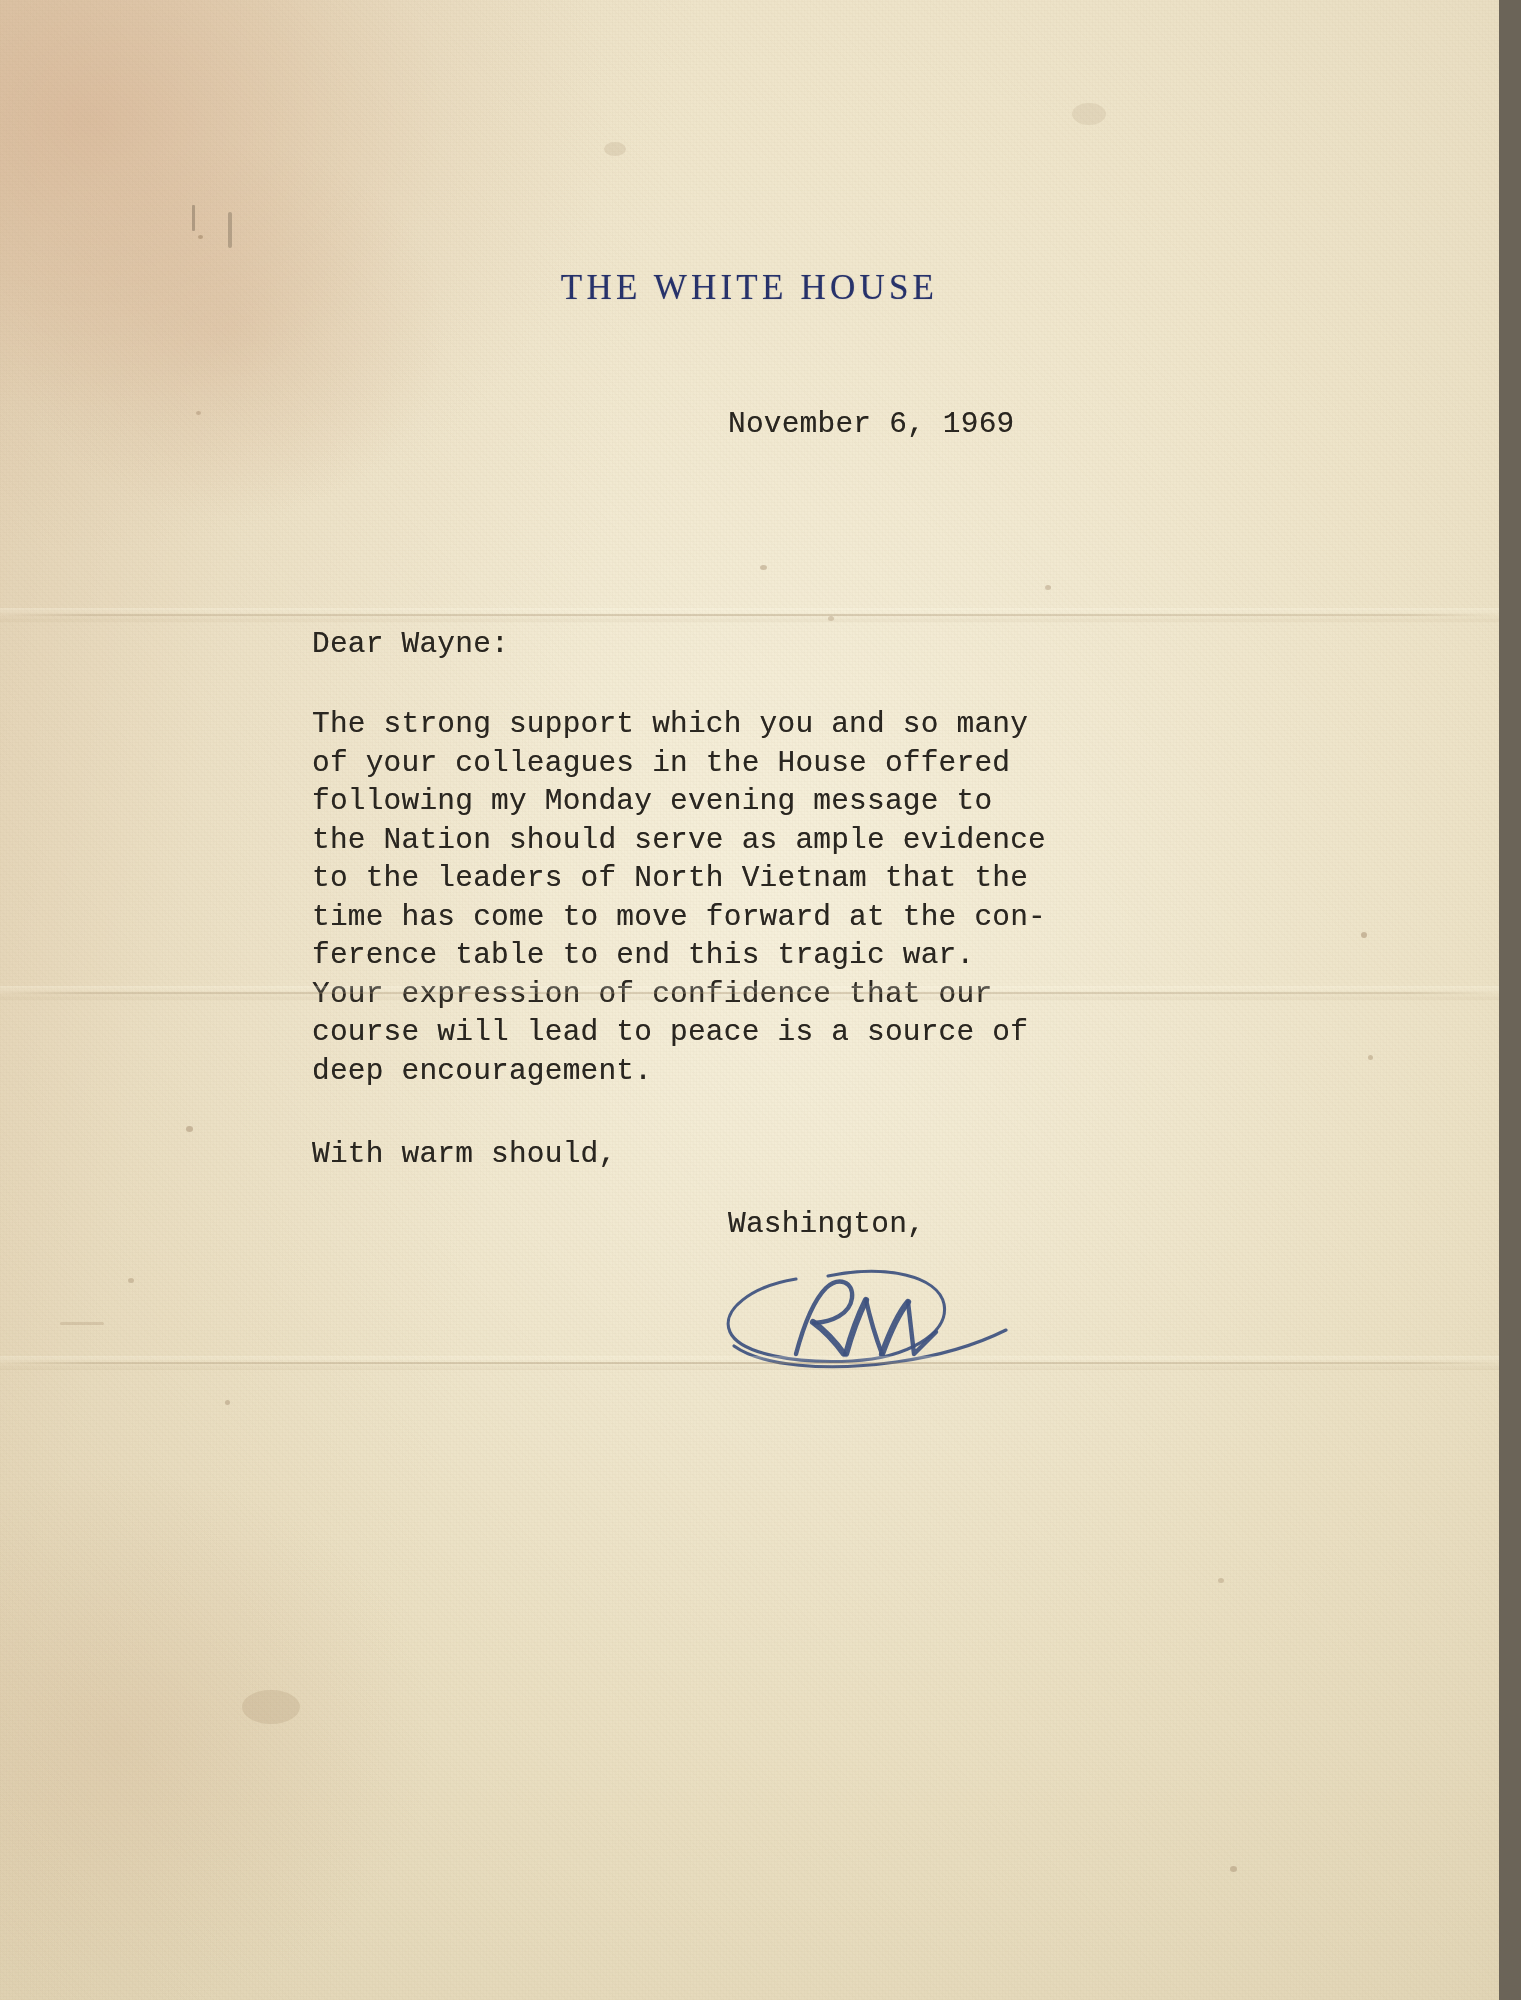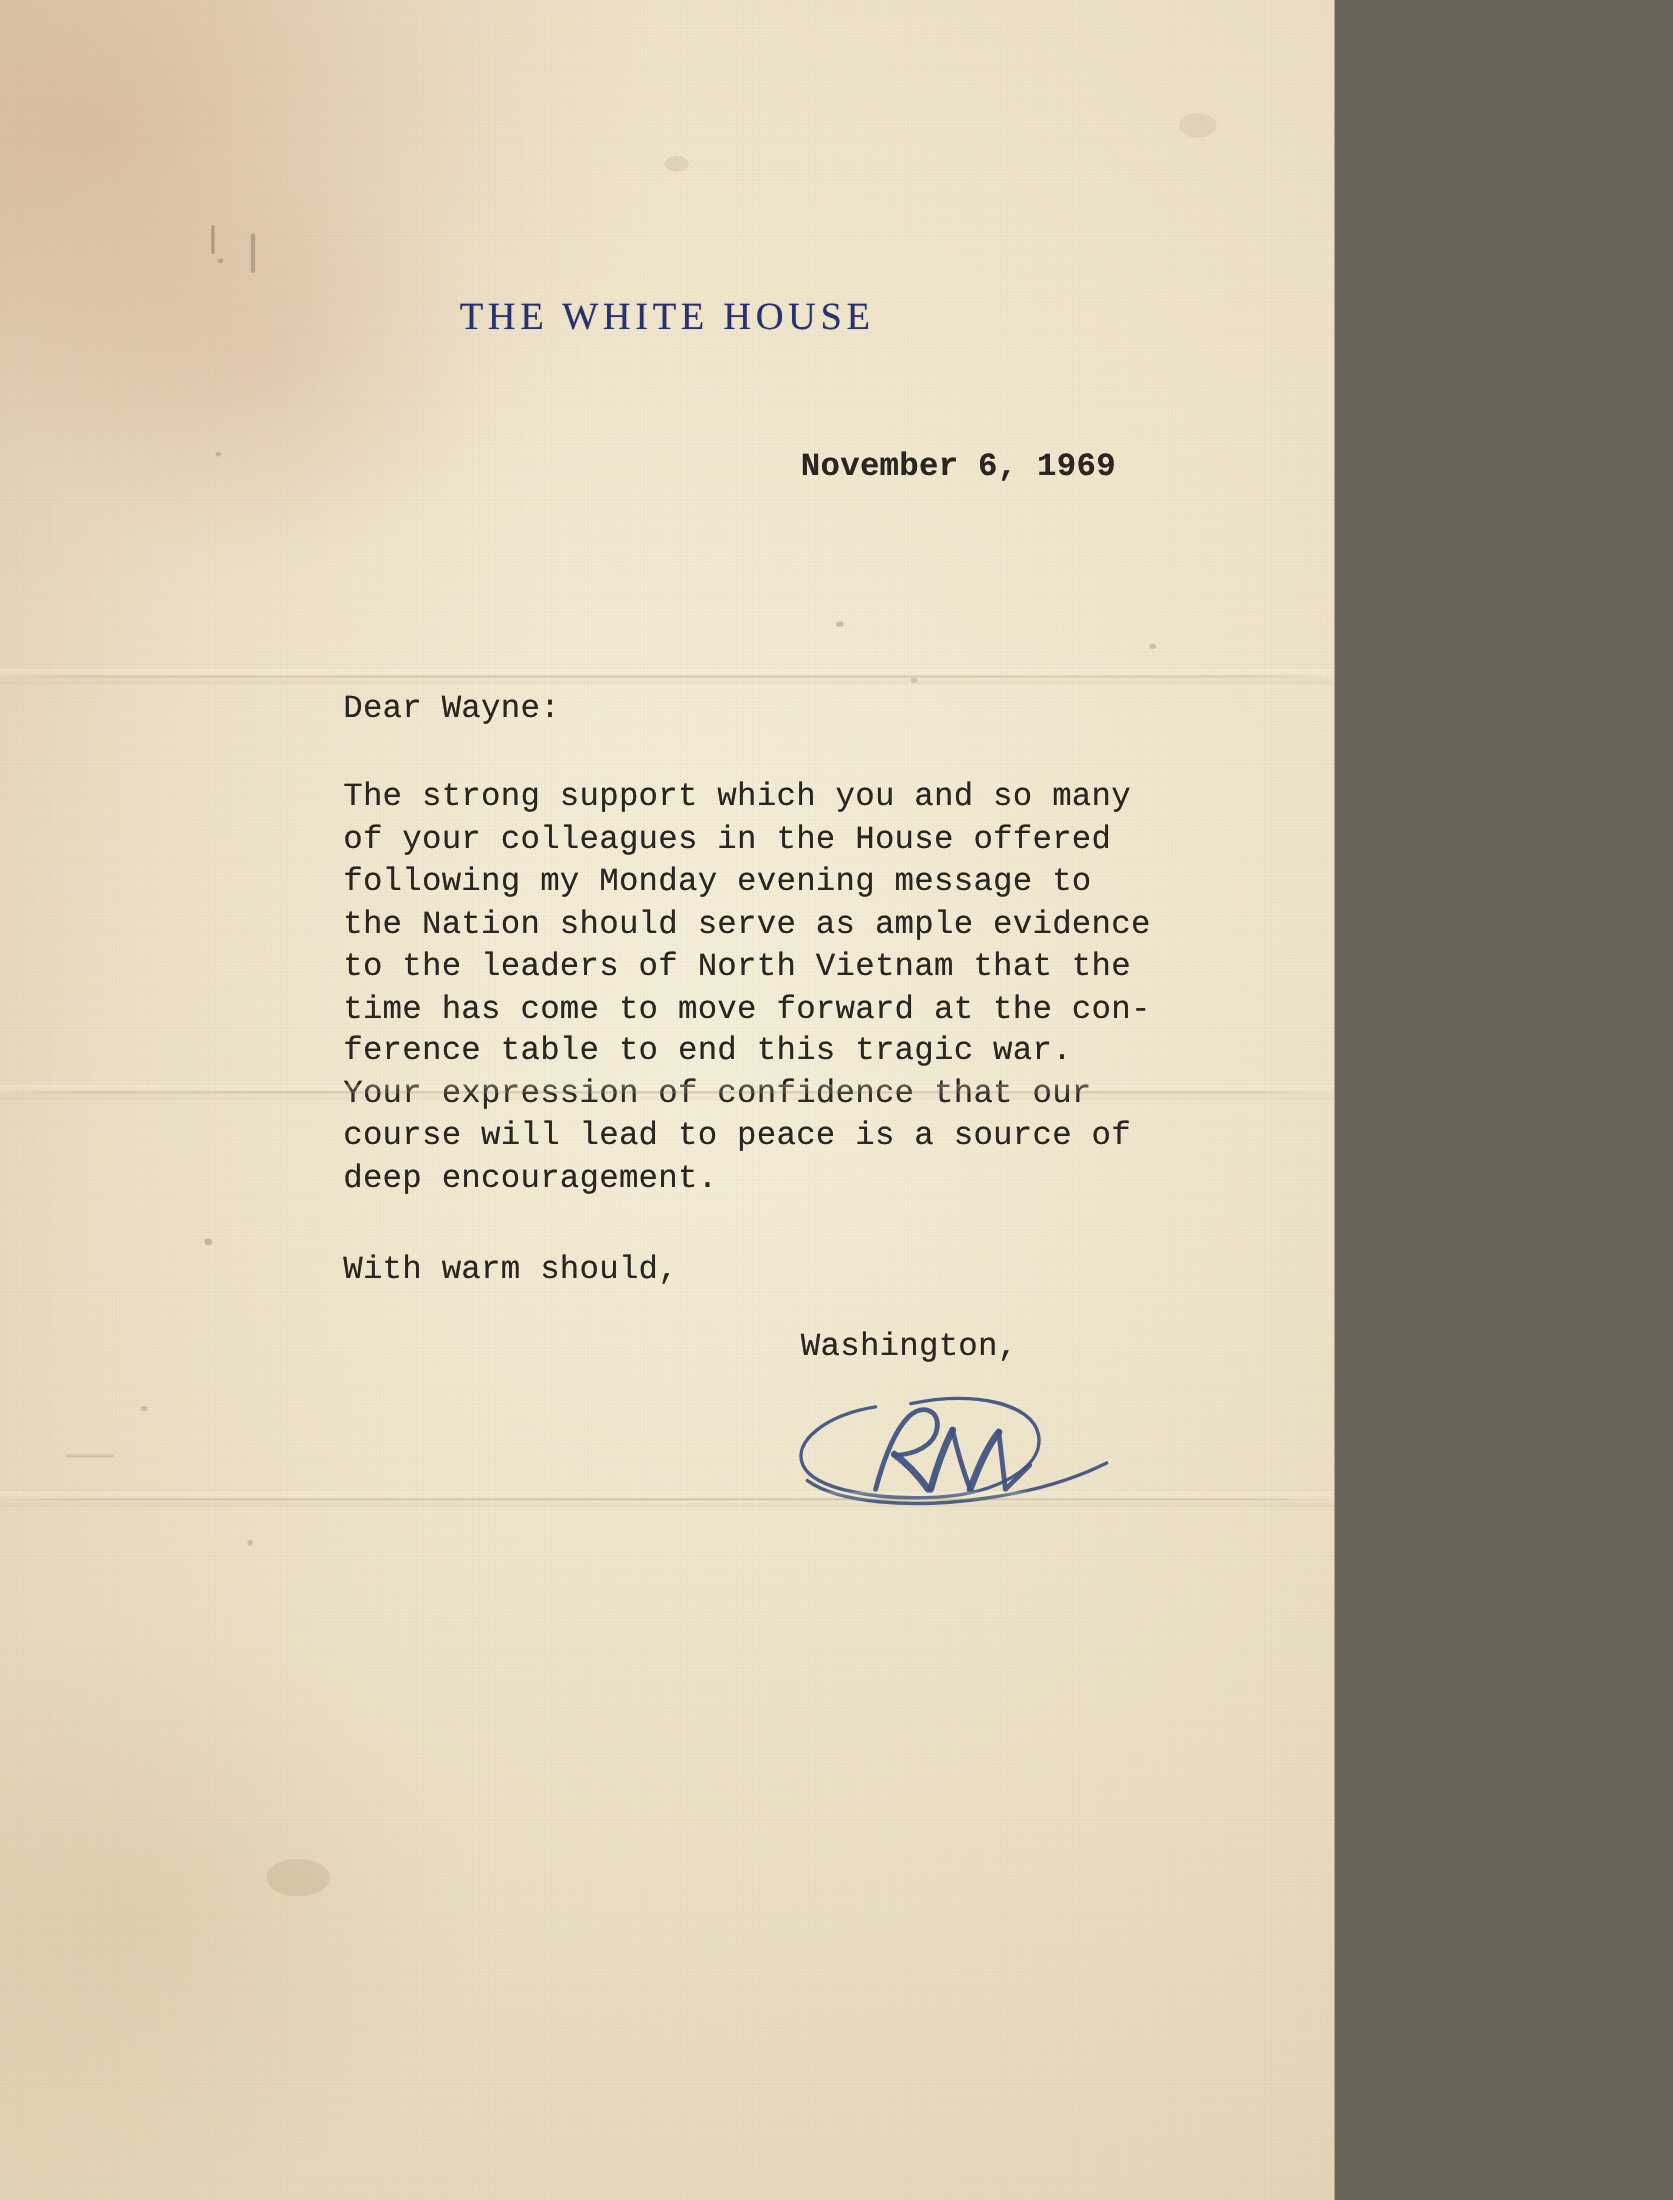--- a/index.html
+++ b/index.html
@@ -4,21 +4,21 @@
 <title>Letter</title>
 <style>
   html,body{margin:0;padding:0;background:#6b6458;}
   body{
     font-family:"Liberation Mono","DejaVu Sans Mono",monospace;
   }
 
   
   .page{
     position:relative;
-    width:1213px;
+    width:1499px;
     height:2000px;
     overflow:hidden;
     background:#ece1c5;
     background-image:
       
       radial-gradient(ellipse 520px 430px at 90px 120px, rgba(206,158,126,.42) 0%, rgba(208,165,132,.26) 40%, rgba(210,175,145,.10) 68%, rgba(210,175,145,0) 100%),
       radial-gradient(ellipse 300px 260px at 230px 330px, rgba(200,152,120,.22) 0%, rgba(200,152,120,0) 72%),
       
       linear-gradient(100deg, rgba(205,170,138,.30) 0%, rgba(210,182,150,.10) 18%, rgba(255,255,255,0) 38%),
       
@@ -80,21 +80,21 @@
 
   .typed{
     color:#27241f;
     font-size:29.5px;
     line-height:38.5px;
     letter-spacing:.2px;
     white-space:pre;
     text-shadow:0 0 .6px rgba(39,36,31,.55);
   }
 
-  .date-line{position:absolute;top:405px;left:728px;font-weight:bold;}
+  .date-line{position:absolute;top:405px;left:728px;}
   .salutation{position:absolute;top:625px;left:312px;}
   .body-block{position:absolute;top:705px;left:312px;}
   .closing-warm{position:absolute;top:1135px;left:312px;}
   .closing-sincerely{position:absolute;top:1205px;left:728px;}
   .address-block{position:absolute;top:1455px;left:312px;}
 
   
   .signature{
     position:absolute;
     top:1262px;left:700px;

